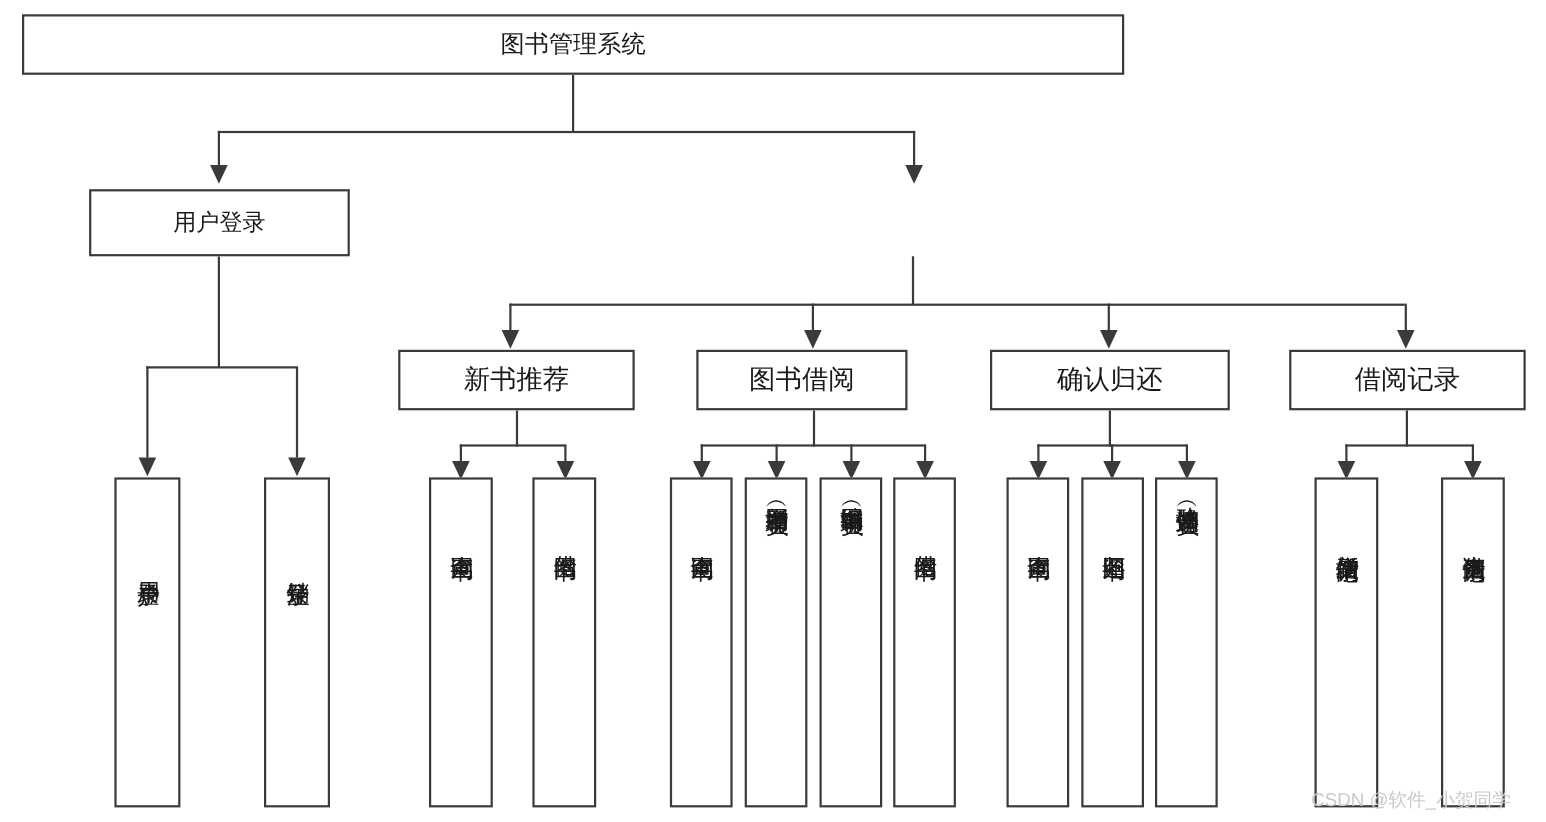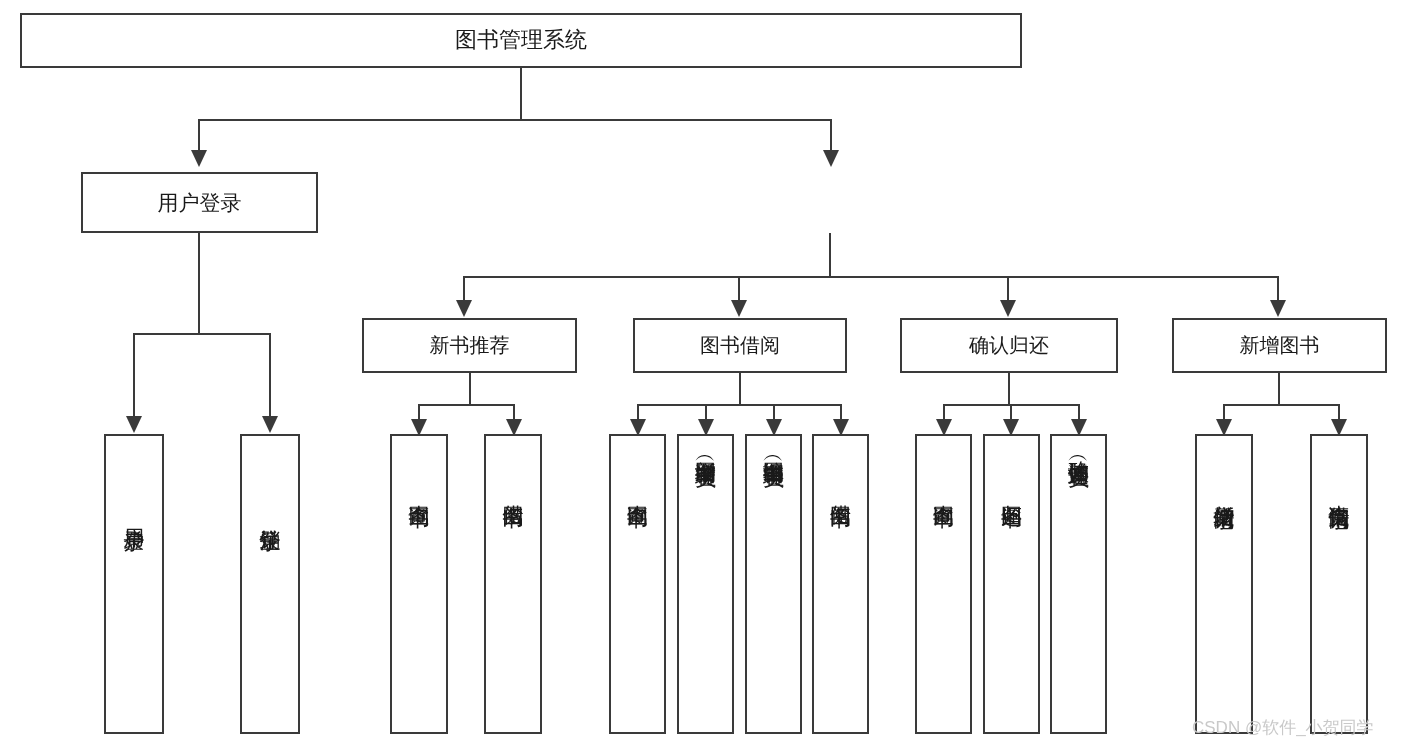--- a/index.html
+++ b/index.html
@@ -30,21 +30,21 @@
     z-index: 3;
   }
   .node .lbl {
     display: block;
     text-align: left;
     line-height: 1.22;
     white-space: nowrap;
   }
   .node.root .lbl  { font-size: 22px; }
   .node.lvl1 .lbl  { font-size: 21px; }
-  .node.lvl2 .lbl  { font-size: 20px; }
+  .node.lvl2 .lbl  { font-size: 24px; }
   
   .node.leaf {
     align-items: flex-start;
     justify-content: center;
     padding-top: 8px;
   }
   .node.leaf .lbl {
     writing-mode: vertical-rl;
     text-orientation: upright;
     font-size: 21px;
@@ -118,28 +118,28 @@
   <div class="vline" style="left:1007px; top:276px; height:32px;"></div>
   <div class="vline" style="left:1277px; top:276px; height:32px;"></div>
   <div class="arrow" style="left:456px;  top:300px;"></div>
   <div class="arrow" style="left:731px;  top:300px;"></div>
   <div class="arrow" style="left:1000px; top:300px;"></div>
   <div class="arrow" style="left:1270px; top:300px;"></div>
 
   <div class="node lvl2" style="left:362px; top:318px; width:215px; height:55px;">
     <span class="lbl">新书推荐</span>
   </div>
-  <div class="node lvl2" style="left:633px; top:318px; width:214px; height:55px;">
+  <div class="node lvl2" style="left:633px; top:318px; width:192px; height:55px;">
     <span class="lbl">图书借阅</span>
   </div>
   <div class="node lvl2" style="left:900px; top:318px; width:218px; height:55px;">
     <span class="lbl">确认归还</span>
   </div>
   <div class="node lvl2" style="left:1172px; top:318px; width:215px; height:55px;">
-    <span class="lbl">新增图书</span>
+    <span class="lbl">借阅记录</span>
   </div>
 
   <div class="vline" style="left:469px; top:373px; height:33px;"></div>
   <div class="hline" style="left:418px; top:404px; width:96px;"></div>
   <div class="vline" style="left:418px; top:404px; height:21px;"></div>
   <div class="vline" style="left:513px; top:404px; height:21px;"></div>
   <div class="arrow" style="left:411px; top:419px;"></div>
   <div class="arrow" style="left:506px; top:419px;"></div>
 
   <div class="vline" style="left:739px; top:373px; height:33px;"></div>

